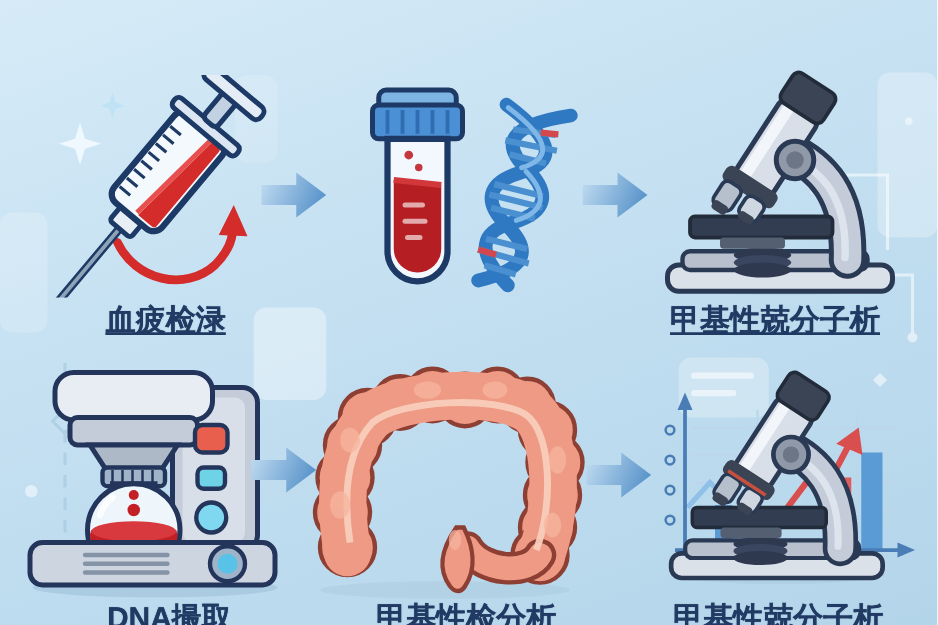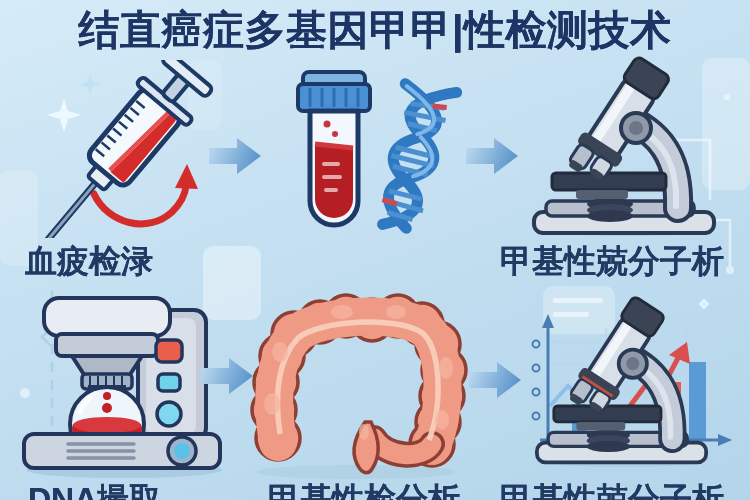--- a/index.html
+++ b/index.html
@@ -9,22 +9,22 @@
   .deco{position:absolute;border-radius:10px;background:rgba(255,255,255,0.28);}
   .deco-line{position:absolute;background:rgba(255,255,255,0.55);border-radius:2px;}
   .dot{position:absolute;border-radius:50%;background:rgba(255,255,255,0.5);}
   .diamond{position:absolute;background:rgba(255,255,255,0.55);transform:rotate(45deg);}
   .title{position:absolute;top:3px;left:0;width:750px;text-align:center;
     font-size:41px;font-weight:900;color:#1c3564;letter-spacing:0.5px;
     text-shadow:0 0 0.6px #1c3564;}
   .icon{position:absolute;}
   .icon svg{display:block;width:100%;height:100%;}
   .flow-arrow{position:absolute;width:54px;height:42px;}
-  .step-label{position:absolute;font-size:32px;font-weight:800;
-    color:#203a63;text-shadow:0 0 0.6px #203a63;white-space:nowrap;}
+  .step-label{position:absolute;text-align:center;font-size:24px;font-weight:800;
+    color:#203a63;text-shadow:0 0 0.6px #203a63;white-space:nowrap;text-decoration:underline;}
   .l1{left:25px;top:240px;width:215px;}
   .l2{left:272px;top:240px;width:195px;}
   .l3{left:500px;top:240px;width:240px;}
   .l4{left:28px;top:478px;width:215px;}
   .l5{left:268px;top:478px;width:210px;}
   .l6{left:500px;top:478px;width:245px;}
   .p-syringe{left:28px;top:60px;width:205px;height:178px;}
   .p-tube{left:266px;top:64px;width:198px;height:174px;}
   .p-scope1{left:516px;top:56px;width:218px;height:182px;}
   .p-machine{left:16px;top:284px;width:218px;height:194px;}
@@ -58,21 +58,20 @@
     <polyline points="60,20 110,20 110,80" fill="none" stroke="#ffffff" stroke-width="2.5"></polyline>
     <polyline points="85,100 130,100 130,150" fill="none" stroke="#ffffff" stroke-width="2.5"></polyline>
     <circle cx="60" cy="20" r="4" fill="#ffffff"></circle>
       <circle cx="130" cy="150" r="4" fill="#ffffff"></circle>
   </svg>
   <svg class="circuit" style="left:22px;top:290px;width:60px;height:150px;" viewBox="0 0 60 150">
     <line x1="30" y1="0" x2="30" y2="140" stroke="#9fc4dd" stroke-width="2.5" stroke-dasharray="10 8"></line>
     <rect x="23" y="40" width="14" height="14" transform="rotate(45 30 47)" fill="none" stroke="#9fc4dd" stroke-width="2.5"></rect>
   </svg>
 
-  <div class="title">结直癌症多基因甲甲|性检测技术</div>
 
   <div class="icon p-syringe">
     <svg viewBox="0 0 205 178">
       <path d="M36,38 L40,51 L53,55 L40,59 L36,72 L32,59 L19,55 L32,51 Z" fill="#eef8fe"></path>
       <path d="M62,14 L64.5,22 L72,24.5 L64.5,27 L62,35 L59.5,27 L52,24.5 L59.5,22 Z" fill="#bfe3f5"></path>
       <path d="M66,134 C 80,164 120,174 144,152 C 152,144 157,136 158,126" fill="none" stroke="#d42b2b" stroke-width="7" stroke-linecap="round"></path>
       <path d="M147,128 L159,104 L170,129 Z" fill="#d42b2b"></path>
       <g transform="rotate(-50 100 85)">
         <rect x="-30" y="82" width="82" height="5" rx="2.5" fill="#8fa3b8" stroke="#1d3a66" stroke-width="2"></rect>
         <rect x="50" y="74" width="16" height="22" rx="3" fill="#e8eef6" stroke="#1d3a66" stroke-width="4"></rect>

